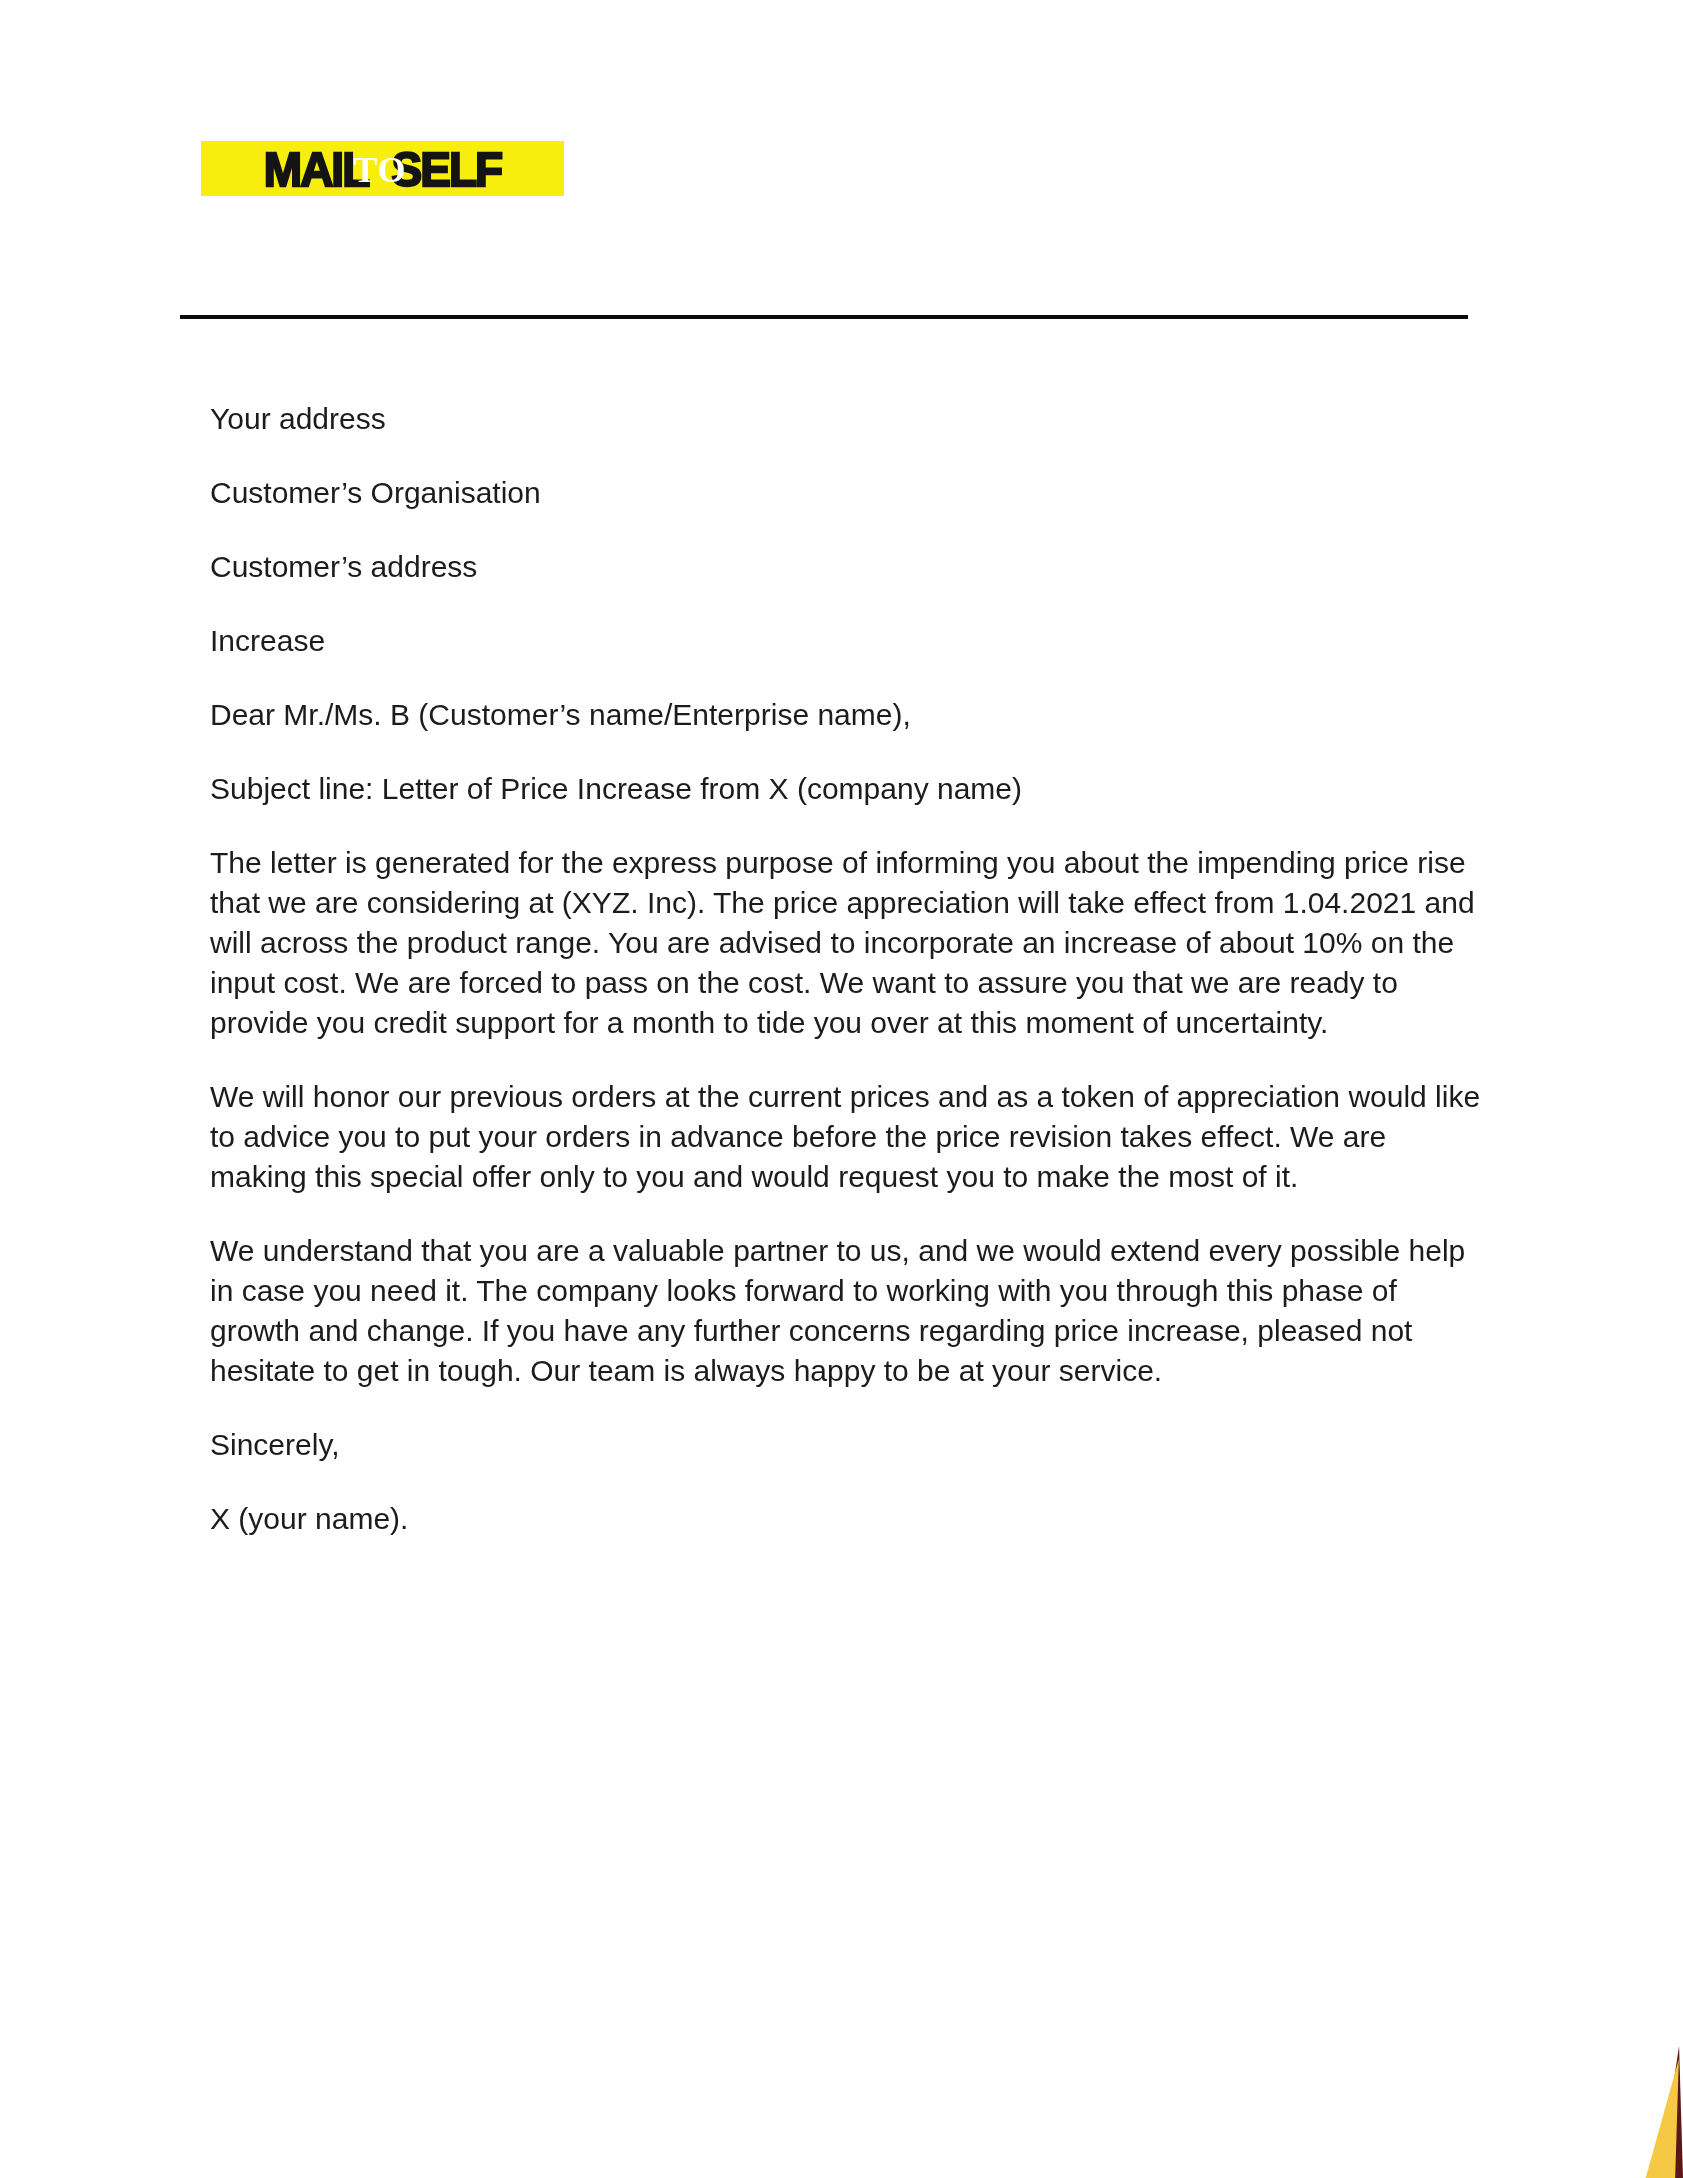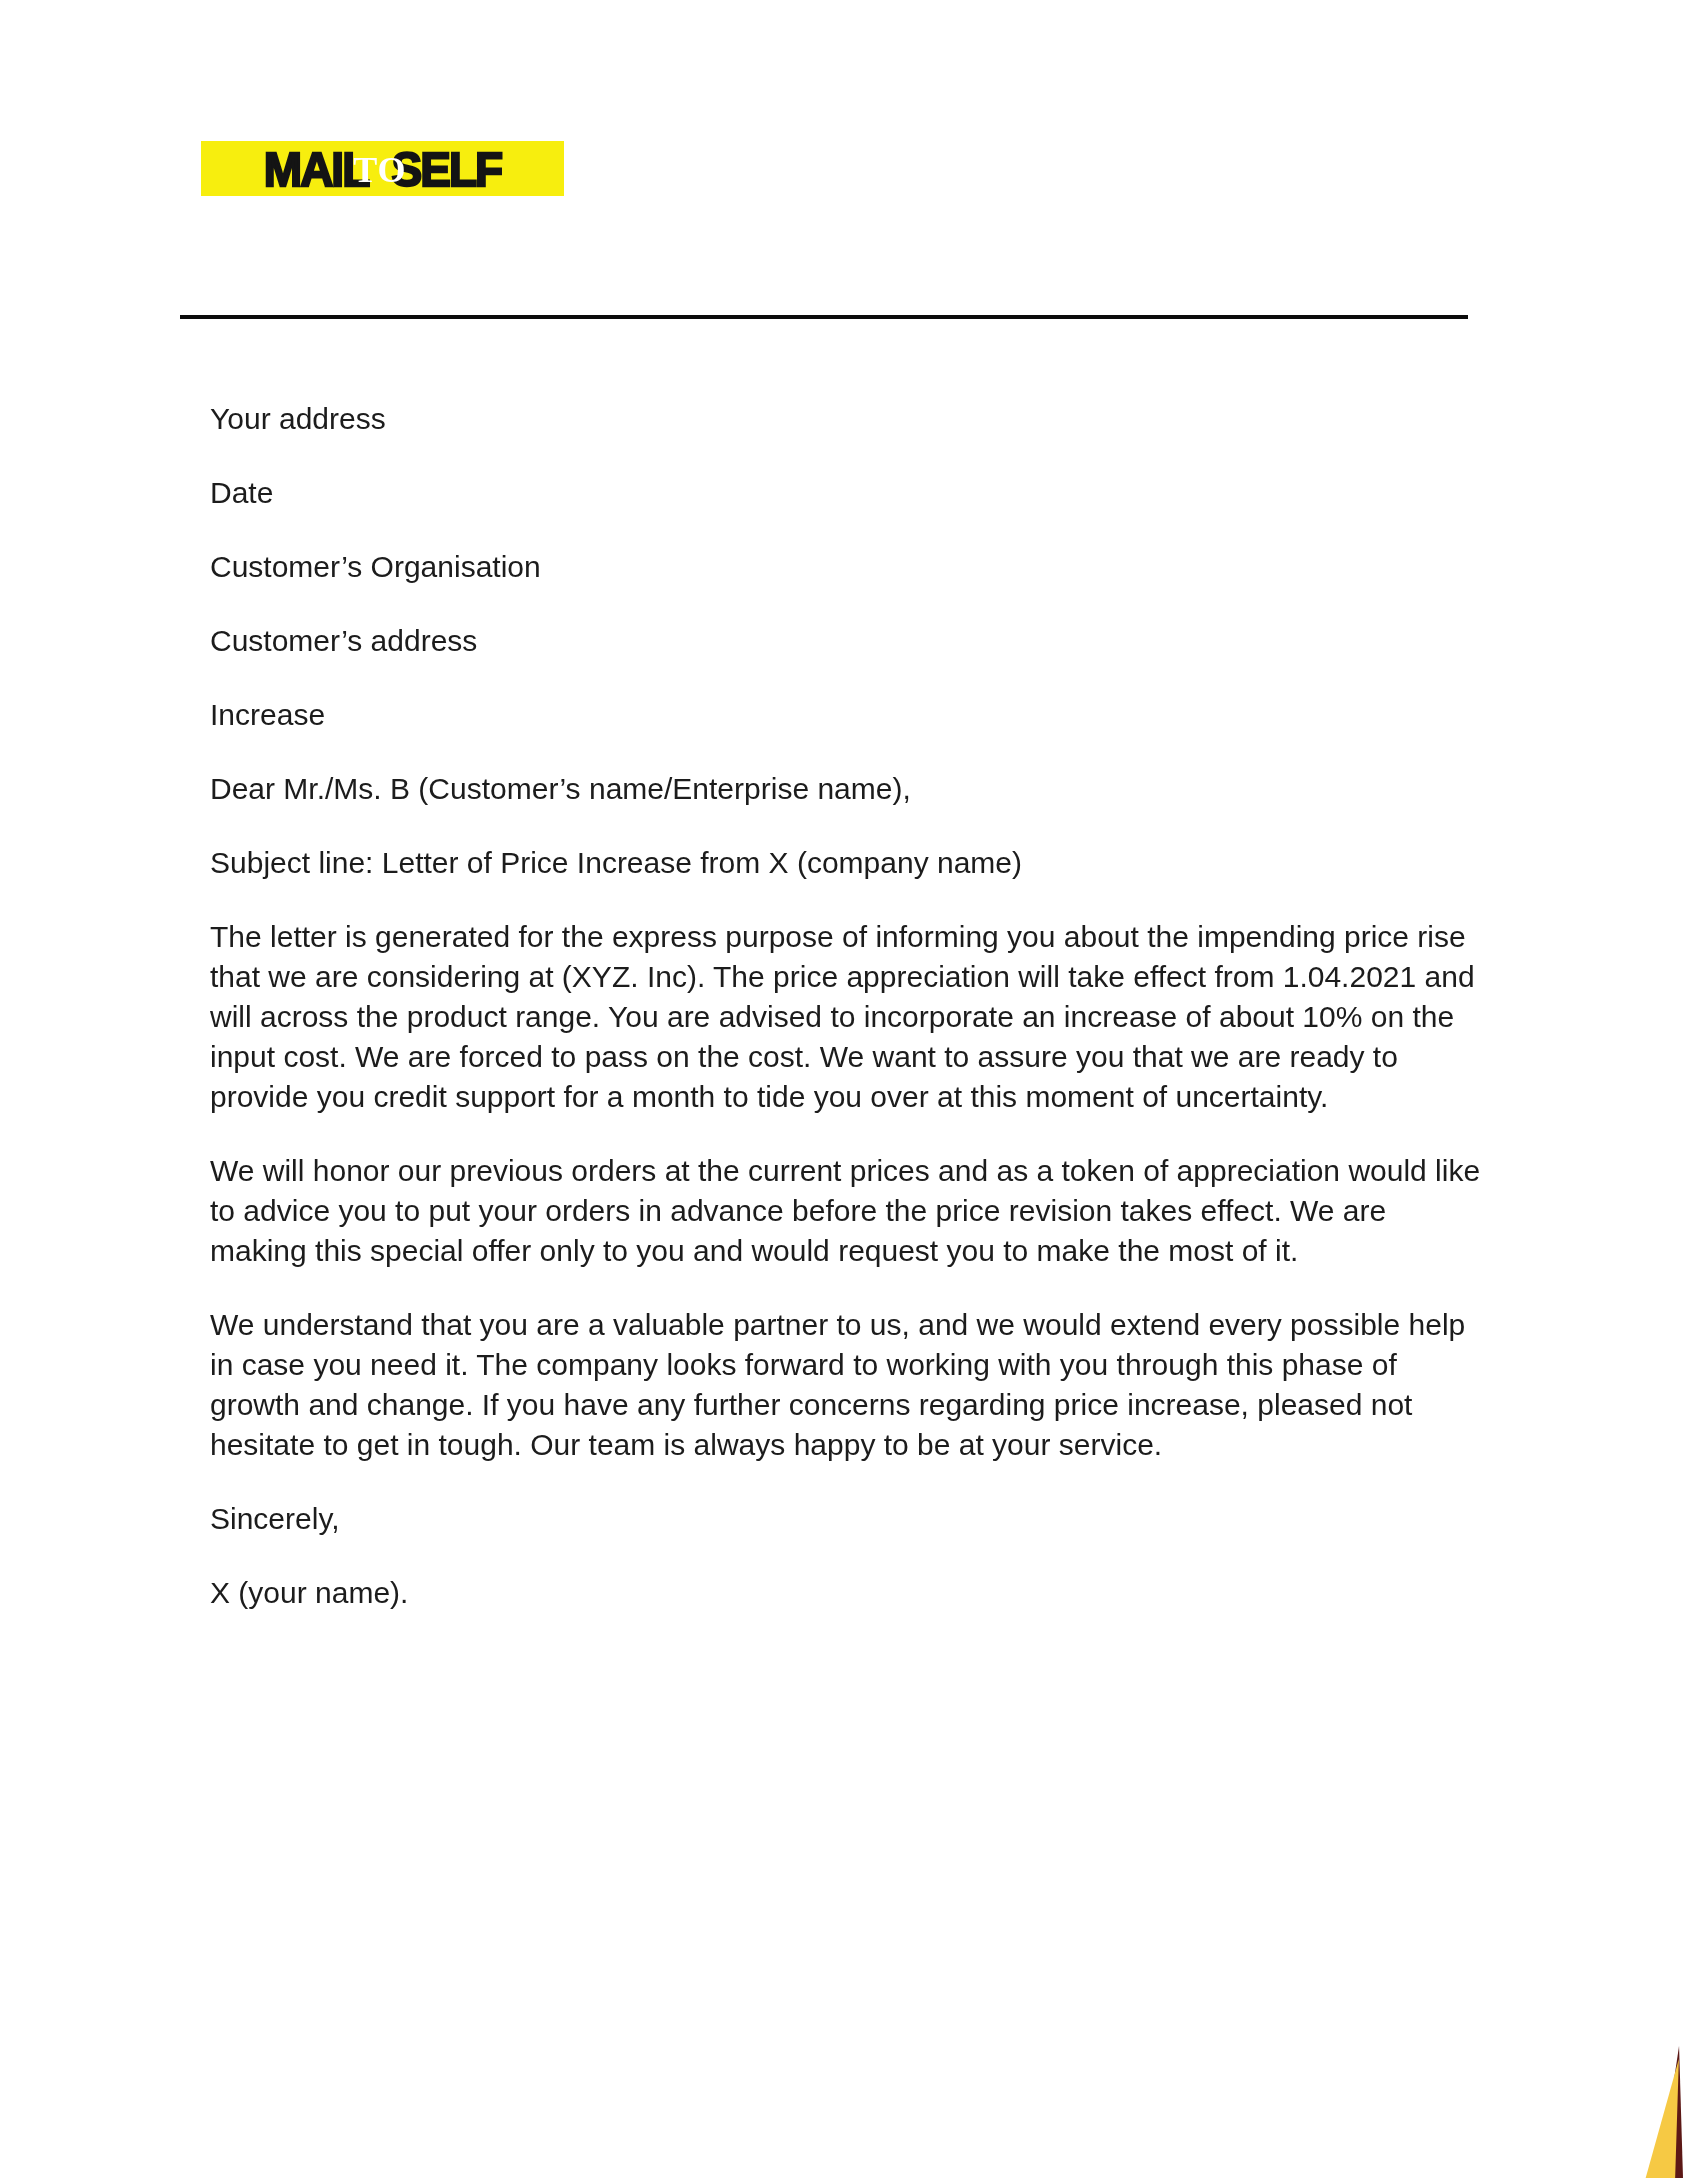--- a/index.html
+++ b/index.html
@@ -111,21 +111,20 @@
   <div class="logo">
     <span class="logo-word">MAIL</span>
     <span class="logo-to">TO</span>
     <span class="logo-word">SELF</span>
   </div>
 
   <div class="divider"></div>
 
   <div class="letter">
     <p>Your address</p>
-    <p>Date</p>
     <p>Customer’s Organisation</p>
     <p>Customer’s address</p>
     <p>Increase</p>
     <p>Dear Mr./Ms. B (Customer’s name/Enterprise name),</p>
     <p>Subject line: Letter of Price Increase from X (company name)</p>
     <p>The letter is generated for the express purpose of informing you about the impending price rise that we are considering at (XYZ. Inc). The price appreciation will take effect from 1.04.2021 and will across the product range. You are advised to incorporate an increase of about 10% on the input cost. We are forced to pass on the cost. We want to assure you that we are ready to provide you credit support for a month to tide you over at this moment of uncertainty.</p>
     <p>We will honor our previous orders at the current prices and as a token of appreciation would like to advice you to put your orders in advance before the price revision takes effect. We are making this special offer only to you and would request you to make the most of it.</p>
     <p>We understand that you are a valuable partner to us, and we would extend every possible help in case you need it. The company looks forward to working with you through this phase of growth and change. If you have any further concerns regarding price increase, pleased not hesitate to get in tough. Our team is always happy to be at your service.</p>
     <p>Sincerely,</p>
     <p>X (your name).</p>

